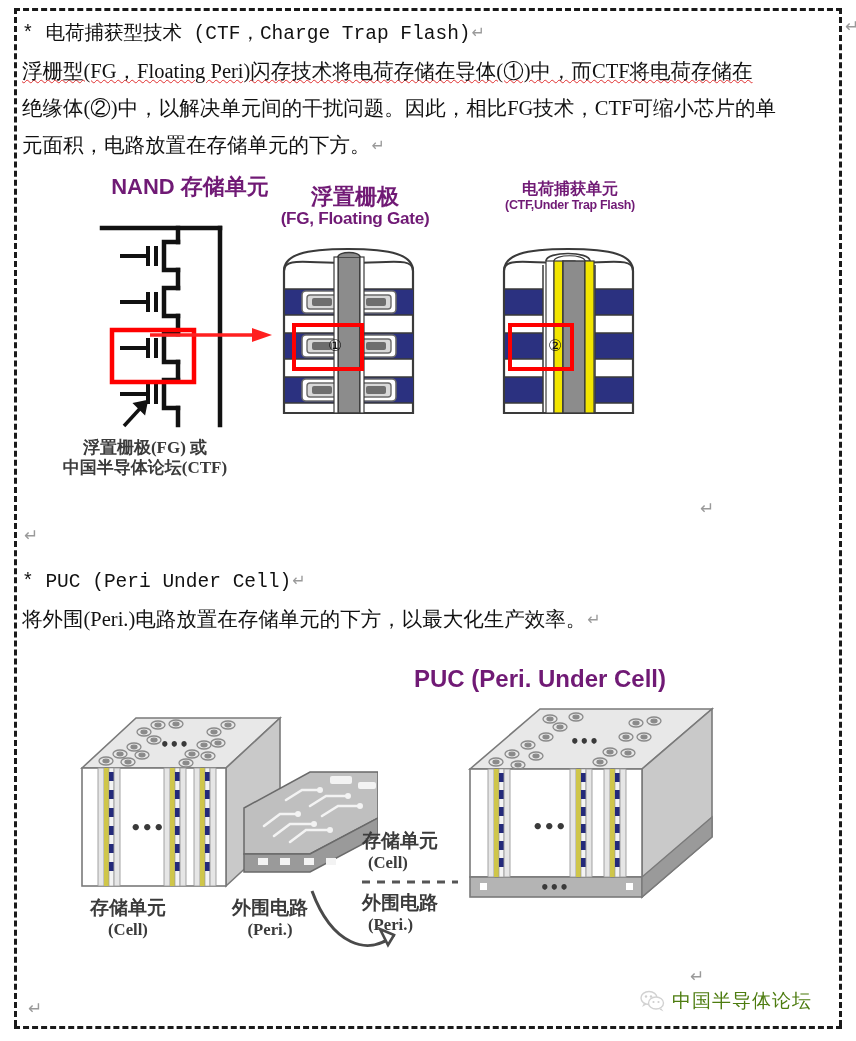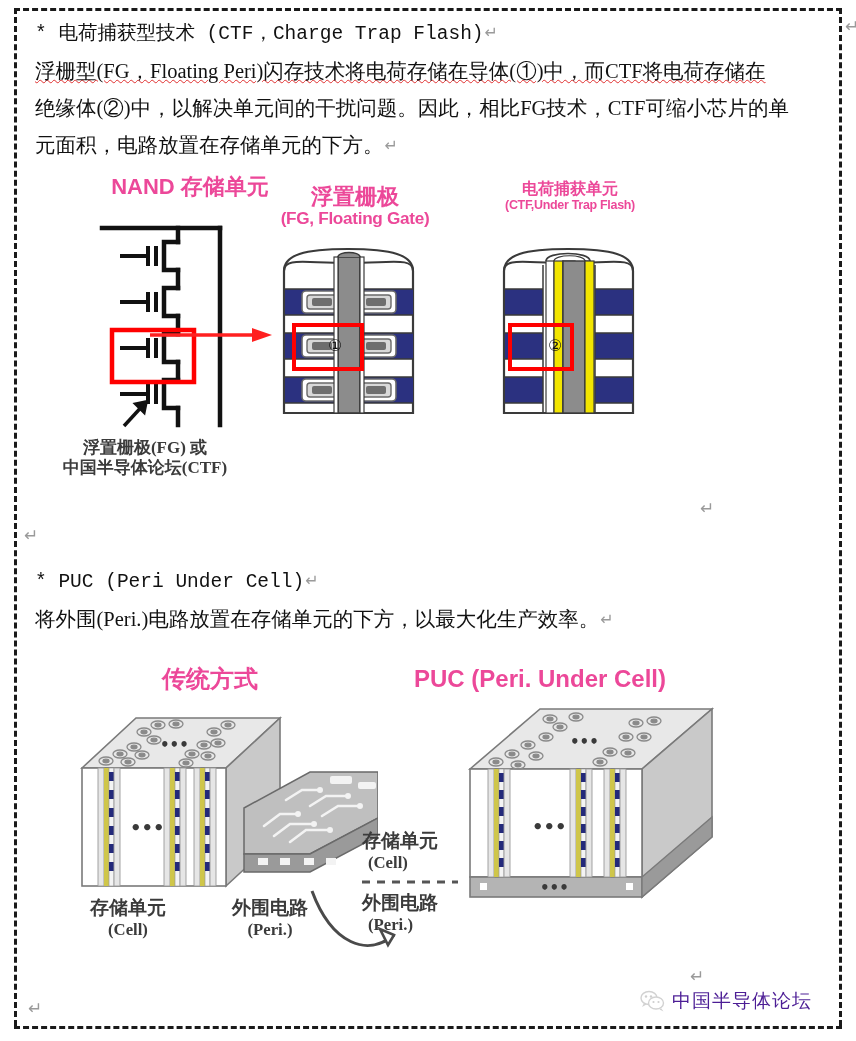--- a/index.html
+++ b/index.html
@@ -46,21 +46,20 @@
     top: 14px;
     width: 812px;
   }
   .para {
     font-family: "Liberation Serif", serif;
     font-size: 20.5px;
     line-height: 37px;
     color: #111111;
     letter-spacing: 0px;
     white-space: nowrap;
-    margin-left: 13px;
   }
   .para.mono {
     font-family: "Liberation Mono", monospace;
     font-size: 19.5px;
   }
   .pilcrow {
     color: #9a9a9a;
     font-family: "DejaVu Sans", sans-serif;
     font-size: 16px;
     vertical-align: 1px;
@@ -82,21 +81,21 @@
     font-size: 17px;
     line-height: 1;
   }
 
   
   .fig {
     position: absolute;
   }
   .fig-title {
     position: absolute;
-    color: #ec4899;
+    color: #701a75;
     font-family: "Liberation Sans", sans-serif;
     font-weight: bold;
     text-align: center;
     line-height: 1.15;
     white-space: nowrap;
   }
   .fig-title .sub {
     font-size: 0.78em;
     display: block;
     letter-spacing: -0.3px;
@@ -114,21 +113,21 @@
     display: block;
     font-weight: bold;
   }
 
   
   .watermark {
     position: absolute;
     display: flex;
     align-items: center;
     gap: 6px;
-    color: #4c1d95;
+    color: #4d7c0f;
     font-family: Liberation Mono, monospace;
     font-size: 19px;
     letter-spacing: 1px;
   }
 </style>
 </head>
 <body>
 
 <div id="page">
 
@@ -308,21 +307,20 @@
     <div class="para mono">
       <span>* PUC (Peri Under Cell)</span><span class="pilcrow">↵</span>
     </div>
     <div class="para">
       <span>将外围(Peri.)电路放置在存储单元的下方，以最大化生产效率。</span><span class="pilcrow">↵</span>
     </div>
   </div>
 
   <div class="fig" style="left:0px; top:655px; width:856px; height:300px;">
 
-    <div class="fig-title" style="left:100px; top:10px; width:220px; font-size:24px;">传统方式</div>
     <div class="fig-title" style="left:390px; top:10px; width:300px; font-size:24px;">PUC (Peri. Under Cell)</div>
 
     <svg style="position:absolute; left:58px; top:55px;" width="320" height="200" viewBox="0 0 320 200">
 
       <polygon points="24,58 78,8 222,8 168,58" fill="#e8e8e8" stroke="#7a7a7a" stroke-width="1.6"></polygon>
 
       <polygon points="168,58 222,8 222,126 168,176" fill="#c9c9c9" stroke="#7a7a7a" stroke-width="1.6"></polygon>
 
       <rect x="24" y="58" width="144" height="118" fill="#ffffff" stroke="#7a7a7a" stroke-width="1.6"></rect>
 

